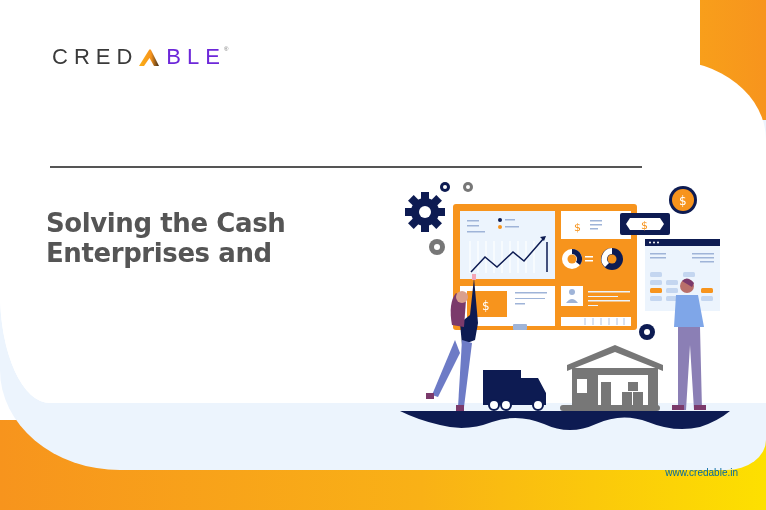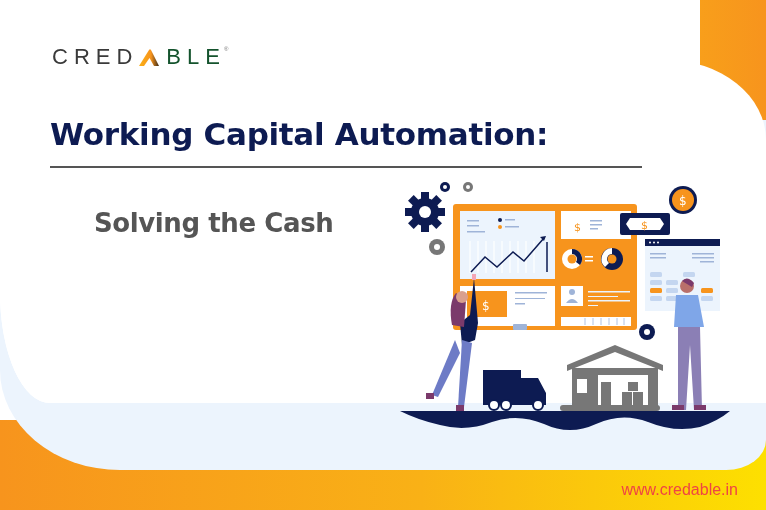--- a/index.html
+++ b/index.html
@@ -44,43 +44,43 @@
 
   
   .logo {
     position: absolute; left: 52px; top: 30px; height: 22px;
     display: flex; align-items: center;
     font-family: "Liberation Sans", sans-serif; font-size: 22px; letter-spacing: 6px;
     font-weight: 300;
     margin-top: 16px;
   }
   .logo .part-dark { color: #3a3a3a; }
-  .logo .part-orange { color: #14532d; }
+  .logo .part-orange { color: #6d28d9; }
   .logo .logo-a { width: 22px; height: 20px; margin-right: 6px; display: inline-block; }
   .logo .reg { font-size: 6px; color: #777; margin-left: -2px; align-self: flex-start; letter-spacing: 0; }
 
   
   .title {
     position: absolute; left: 50px; top: 116px;
     font-family: "DejaVu Sans", sans-serif; font-weight: bold;
     font-size: 31px; color: #0d1b52; letter-spacing: -0.3px; white-space: nowrap;
   }
   .title-underline {
     position: absolute; left: 50px; top: 166px; width: 592px; height: 2px; background: #555555;
   }
   .subtitle {
     position: absolute; left: 46px; top: 208px; width: 360px;
     font-family: "DejaVu Sans", sans-serif; font-weight: bold;
     font-size: 26px; line-height: 30px; color: #555555; letter-spacing: -0.4px;
   }
-  .subtitle div { white-space: nowrap; margin-left: 48px; }
+  .subtitle div { white-space: nowrap; }
 
   .website {
-    position: absolute; right: 28px; top: 481px;
-    font-family: "Liberation Sans", sans-serif; font-size: 16px; color: #ef4444;
+    position: absolute; right: 28px; top: 467px;
+    font-family: "Liberation Sans", sans-serif; font-size: 10px; color: #0369a1;
   }
 
   .illustration { position: absolute; left: 400px; top: 175px; width: 340px; height: 260px; }
 </style>
 </head>
 <body>
 
 <div class="canvas">
   <div class="bg-orange-bottom"></div>
   <div class="bg-lightblue"></div>
@@ -100,25 +100,25 @@
           <stop offset="0.6" stop-color="#f7941d"></stop>
           <stop offset="1" stop-color="#3a2a1a"></stop>
         </linearGradient>
       </defs>
       <path d="M1 19 L11 3 Q12 1.5 13 3 L21 19 L16 19 L11.5 11 L6 19 Z" fill="url(#lg)"></path>
     </svg>
     <span class="part-orange">BLE</span>
     <span class="reg">®</span>
   </div>
 
-  <h1 class="title">Working Capital Automation:</h1>
   <div class="title-underline"></div>
 
   <div class="subtitle">
     <div>Solving the Cash</div>
+    <div>Enterprises and</div>
   </div>
 
   <svg class="illustration" viewBox="0 0 340 260">
 
     <g transform="translate(25,37)">
       <circle r="14" fill="#0d1b52"></circle>
       <g fill="#0d1b52">
         <rect x="-4" y="-20" width="8" height="8"></rect>
           <rect x="-4" y="12" width="8" height="8"></rect>
         <rect x="-20" y="-4" width="8" height="8"></rect>

